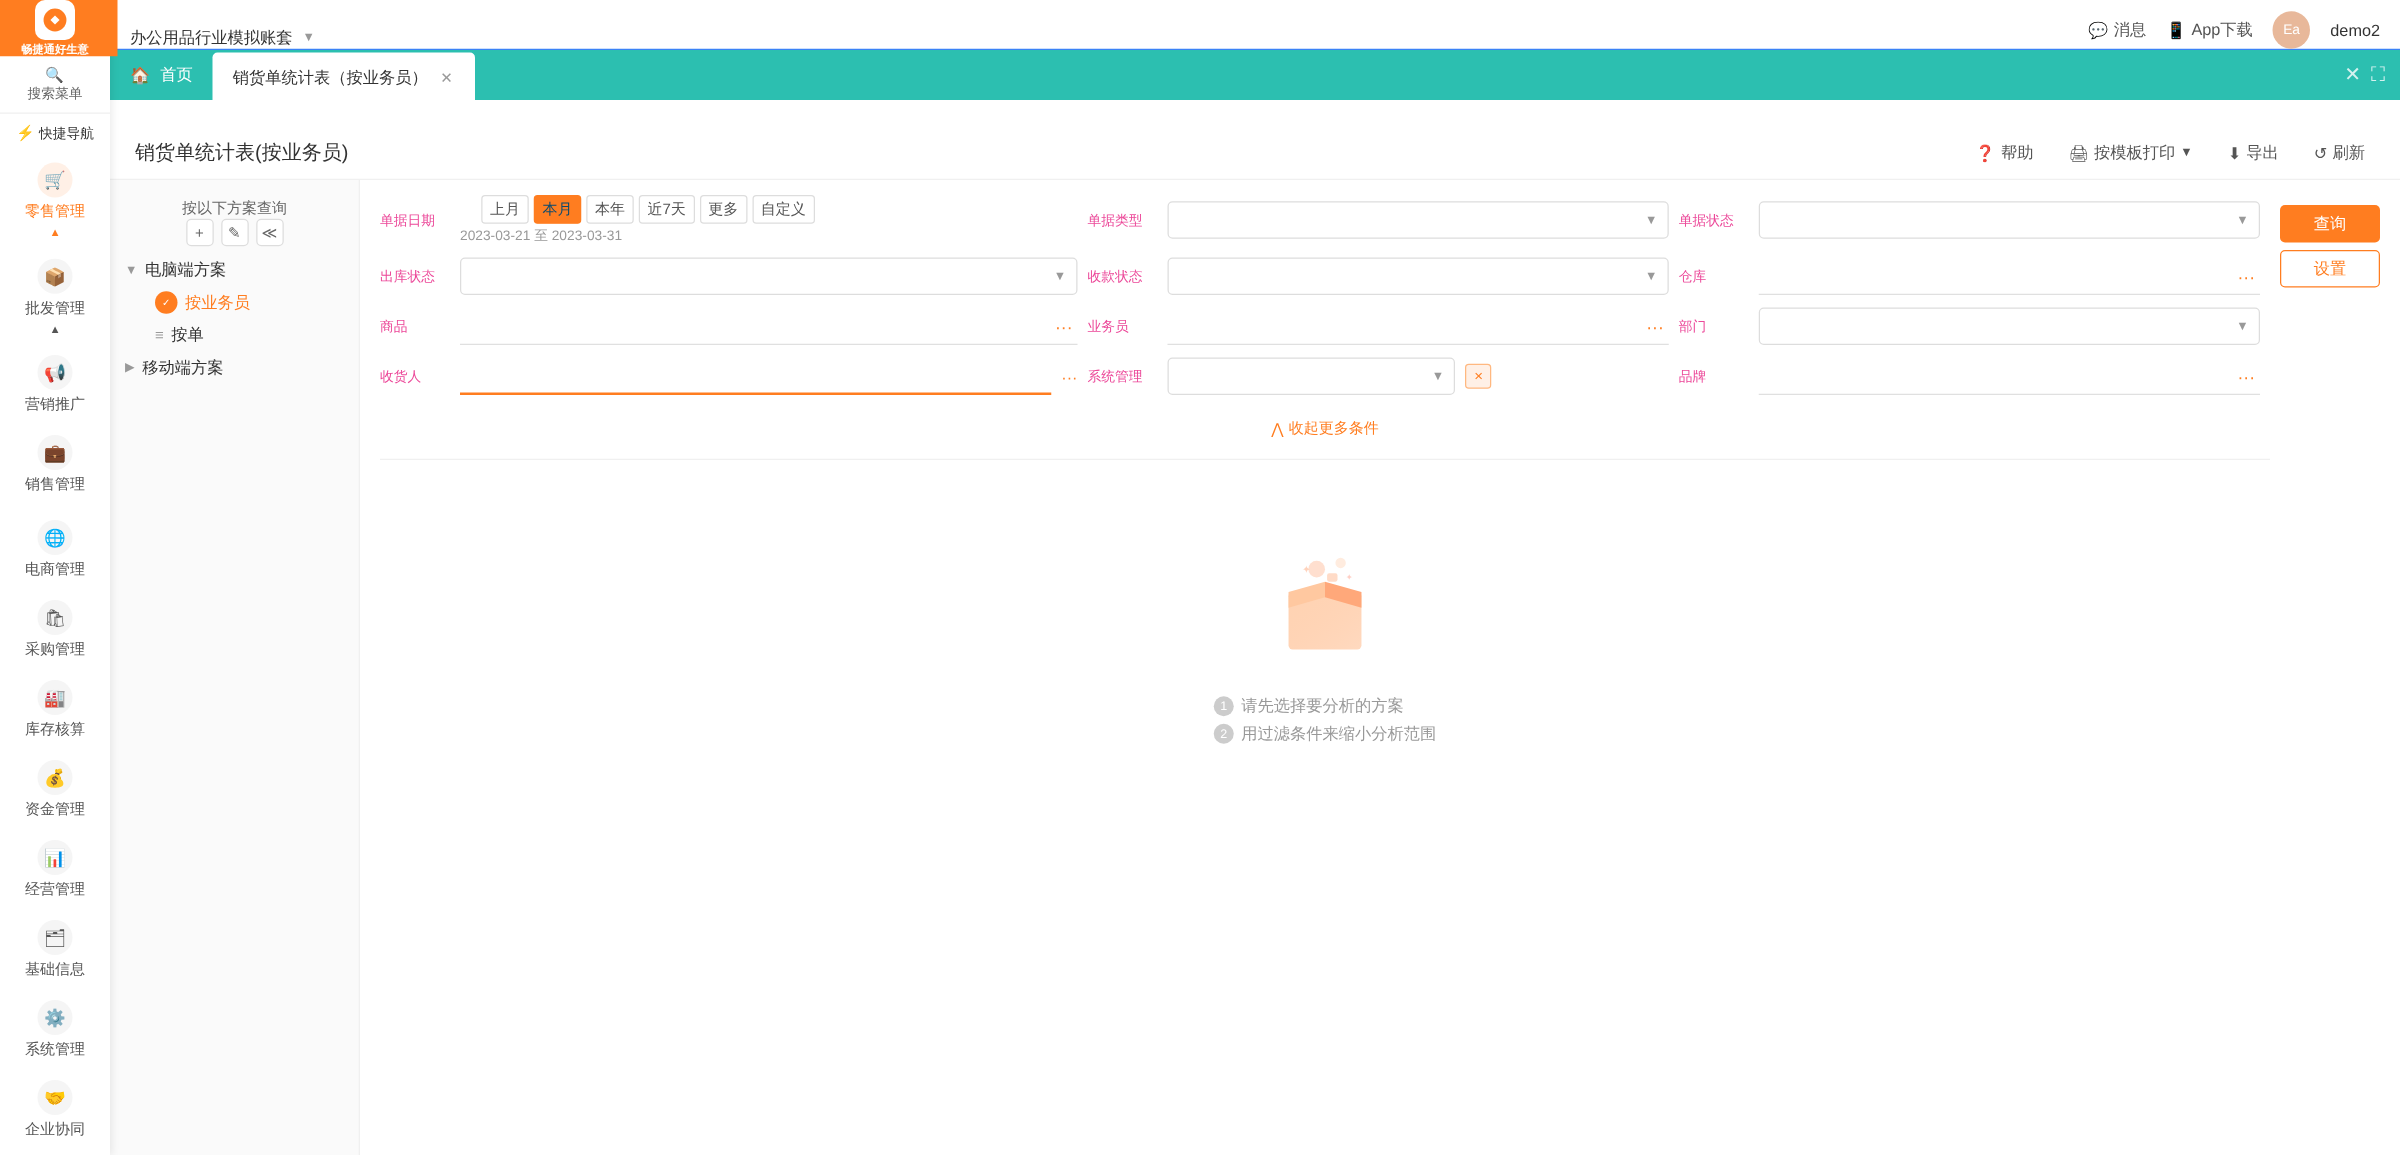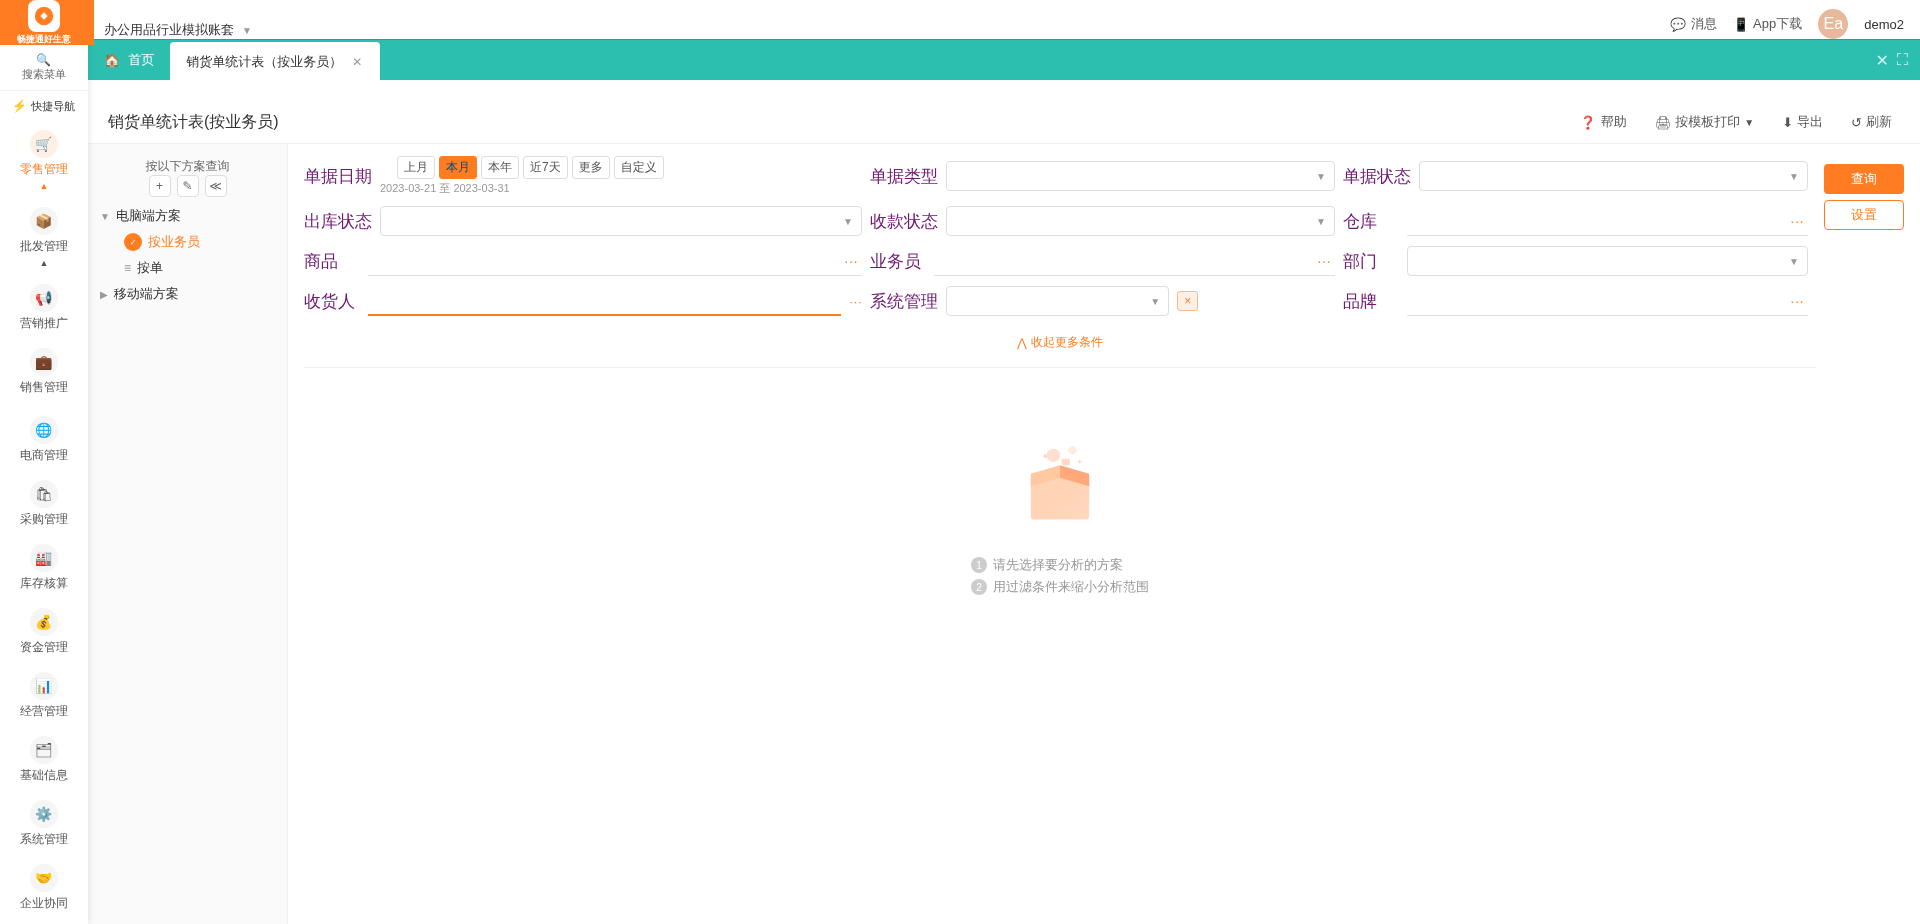--- a/index.html
+++ b/index.html
@@ -280,22 +280,22 @@
       margin-bottom: 10px;
     }
     .filter-cell {
       flex: 1;
       display: flex;
       align-items: center;
       gap: 8px;
       padding-right: 8px;
     }
     .filter-label {
-      font-size: 17px;
-      color: #701a75;
+      font-size: 11px;
+      color: #ec4899;
       white-space: nowrap;
       min-width: 56px;
     }
     .filter-input {
       flex: 1;
       height: 30px;
       border: 1px solid #ddd;
       border-radius: 4px;
       padding: 0 8px;
       font-size: 12px;
@@ -535,21 +535,21 @@
     <div class="top-header-right">
       <div class="msg-icon">
         <span>💬</span>
         <span>消息</span>
       </div>
       <div class="app-icon">
         <span>📱</span>
         <span>App下载</span>
       </div>
       <div class="avatar">
-        <span style="font-size:16px;color:#fff">Ea</span>
+        <span style="font-size:11px;color:#fff">Ea</span>
       </div>
       <span class="username">demo2</span>
     </div>
   </div>
 
   <div class="tab-bar">
     <div class="tab home">
       <span>🏠</span>
       <span>首页</span>
     </div>

